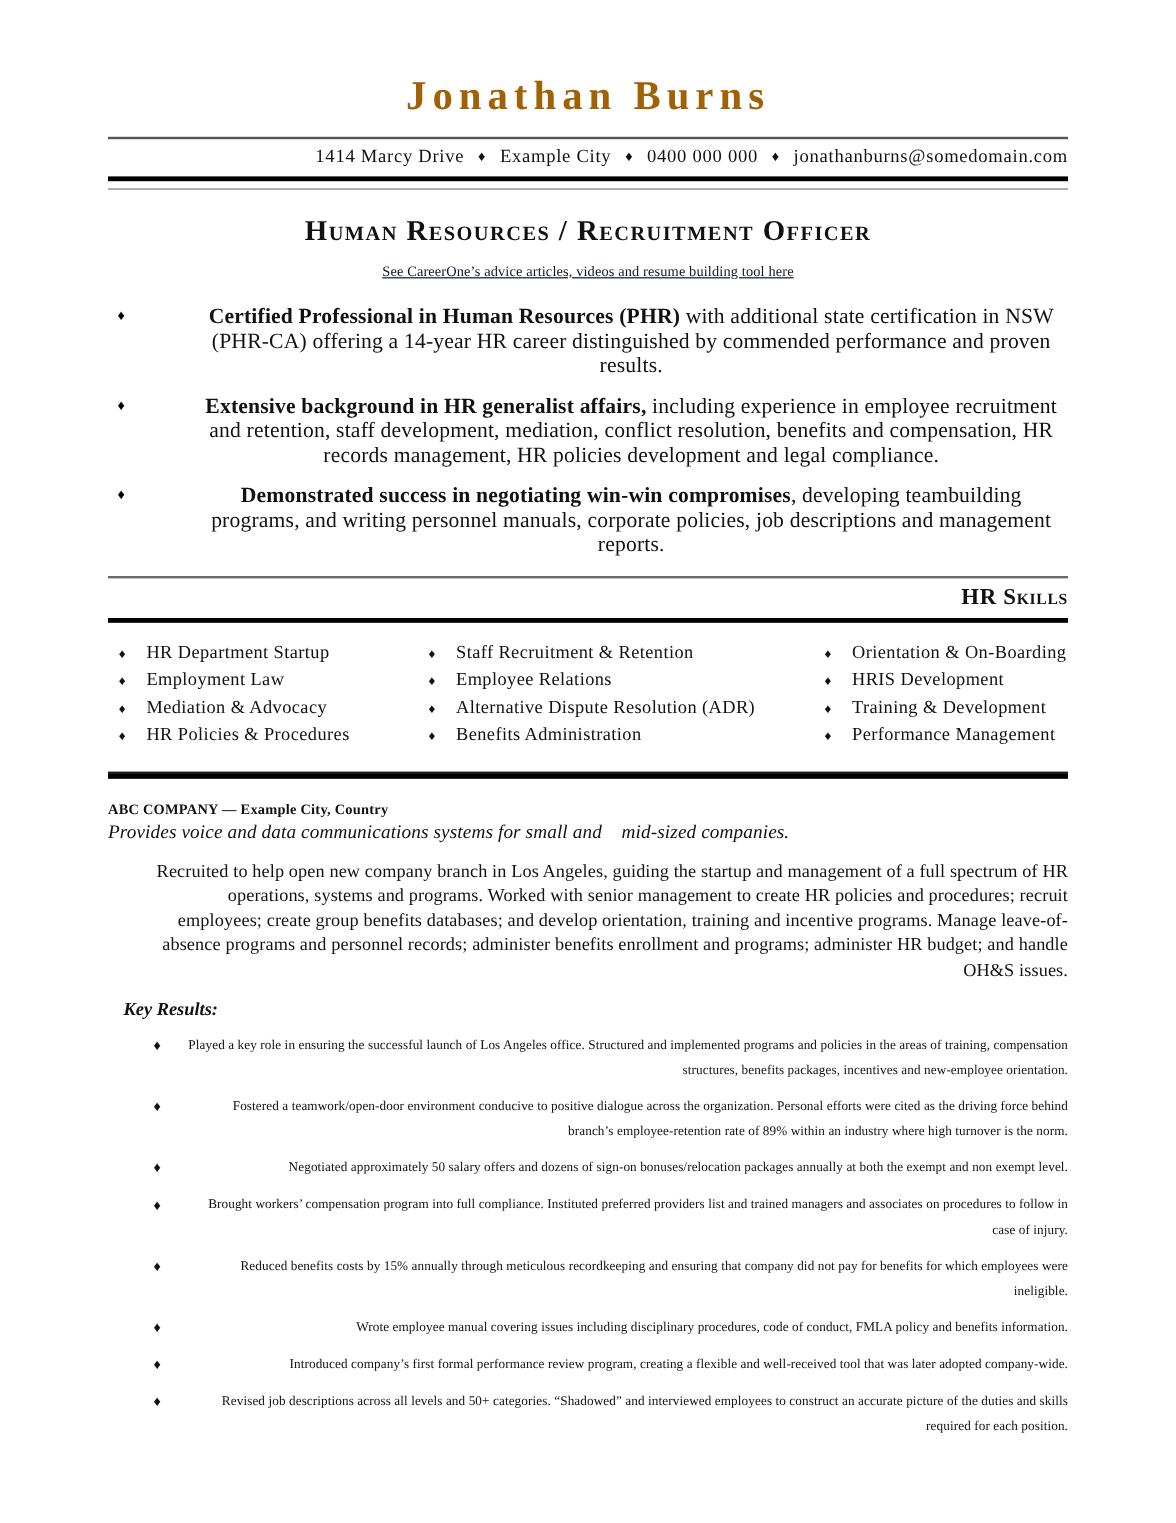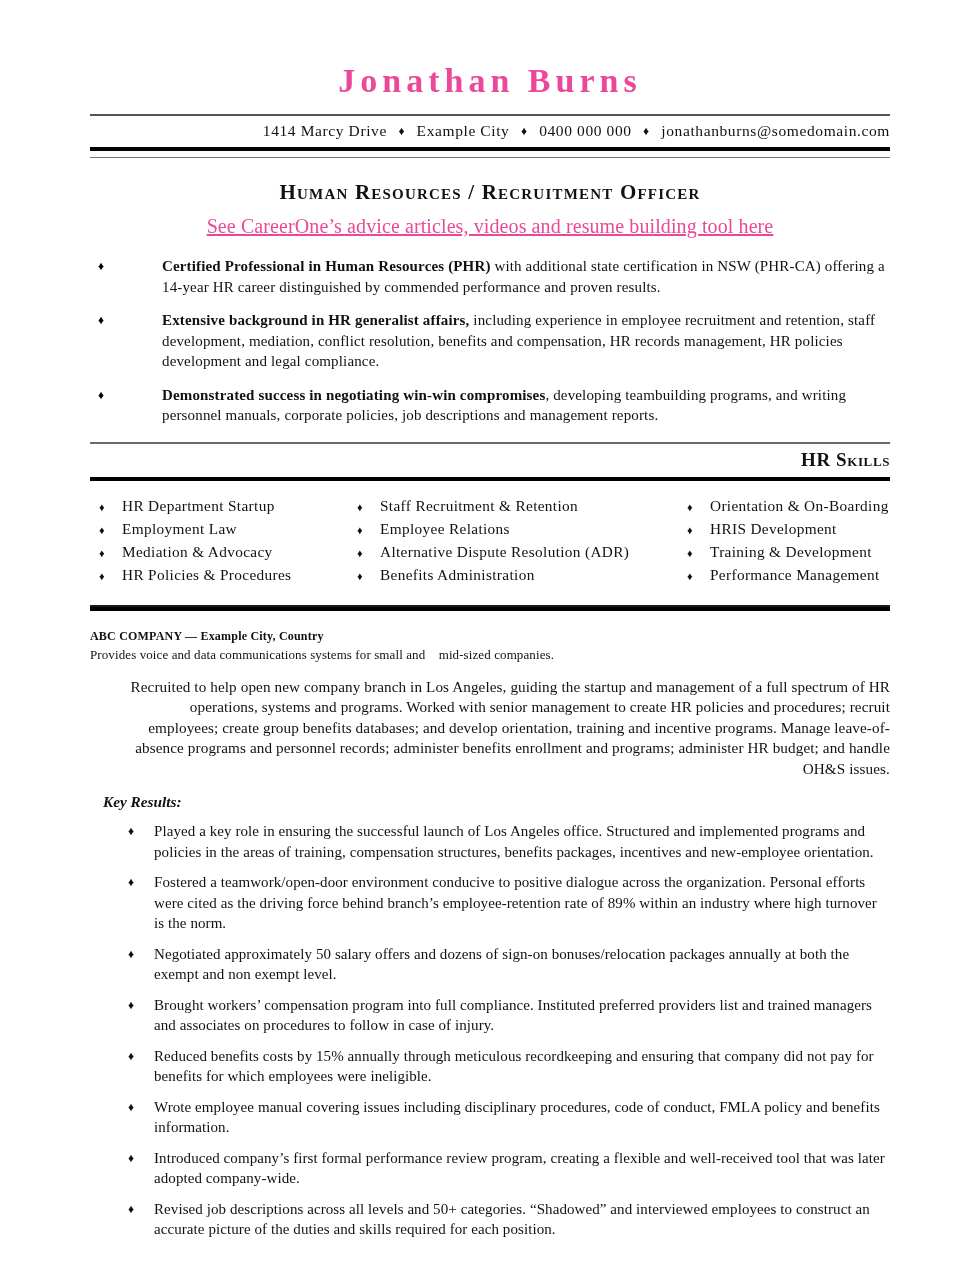--- a/index.html
+++ b/index.html
@@ -25,21 +25,21 @@
   }
 
   
   .name {
     text-align: center;
     font-size: 34px;
     font-weight: bold;
     letter-spacing: 5px;
     margin-top: 62px;
     margin-bottom: 14px;
-    color: #ec4899;
+    color: #a16207;
     white-space: nowrap;
   }
   .rule-thin {
     border: 0;
     border-top: 2px solid #555;
     margin: 0;
     height: 0;
   }
   .rule-double {
     margin: 0;
@@ -58,35 +58,35 @@
   }
   .contact .sep {
     margin: 0 7px;
     font-size: 12px;
     vertical-align: 1px;
   }
 
   
   .job-title {
     text-align: center;
-    font-size: 21px;
+    font-size: 24px;
     font-weight: bold;
     font-variant: small-caps;
     letter-spacing: 1.2px;
     margin-top: 22px;
     margin-bottom: 10px;
   }
   .advice-link-wrap {
     text-align: center;
     margin-bottom: 18px;
   }
   .advice-link {
-    color: #ec4899;
+    color: #0f172a;
     text-decoration: underline;
-    font-size: 20px;
+    font-size: 12px;
     letter-spacing: 0.1px;
   }
 
   
   .summary { margin-top: 6px; }
   .sum-item {
     display: flex;
     align-items: flex-start;
     margin-bottom: 13px;
   }
@@ -94,24 +94,24 @@
     flex: 0 0 auto;
     width: 32px;
     font-size: 12px;
     line-height: 21px;
     color: #000;
     padding-left: 8px;
     box-sizing: border-box;
   }
   .sum-text {
     flex: 1 1 auto;
-    font-size: 15px;
+    font-size: 18px;
     line-height: 20.5px;
     letter-spacing: 0.15px;
-    text-align: left;
+    text-align: center;
     margin-left: 40px;
   }
   .sum-text b { font-weight: bold; }
 
   
   .section {
     margin-top: 16px;
   }
   .sec-top {
     border: 0;
@@ -168,21 +168,22 @@
 
   
   .exp { margin-top: 18px; }
   .company {
     font-size: 12px;
     font-weight: bold;
     letter-spacing: 0.2px;
     margin-bottom: 3px;
   }
   .company-desc {
-    font-size: 13px;
+    font-size: 16px;
+    font-style: italic;
     letter-spacing: 0.1px;
     margin-bottom: 14px;
     white-space: pre;
   }
   .role {
     font-size: 15.3px;
     margin-bottom: 9px;
     letter-spacing: 0.1px;
   }
   .role b { font-weight: bold; }
@@ -210,24 +211,24 @@
   .kr-bullet {
     flex: 0 0 auto;
     width: 32px;
     font-size: 12px;
     line-height: 21px;
     padding-left: 6px;
     box-sizing: border-box;
   }
   .kr-text {
     flex: 1 1 auto;
-    font-size: 15px;
+    font-size: 11px;
     line-height: 20.5px;
     letter-spacing: 0.08px;
-    text-align: left;
+    text-align: right;
   }
 </style>
 </head>
 <body>
 
 <div class="page">
 
   <div class="name">Jonathan Burns</div>
 
   <hr class="rule-thin">

